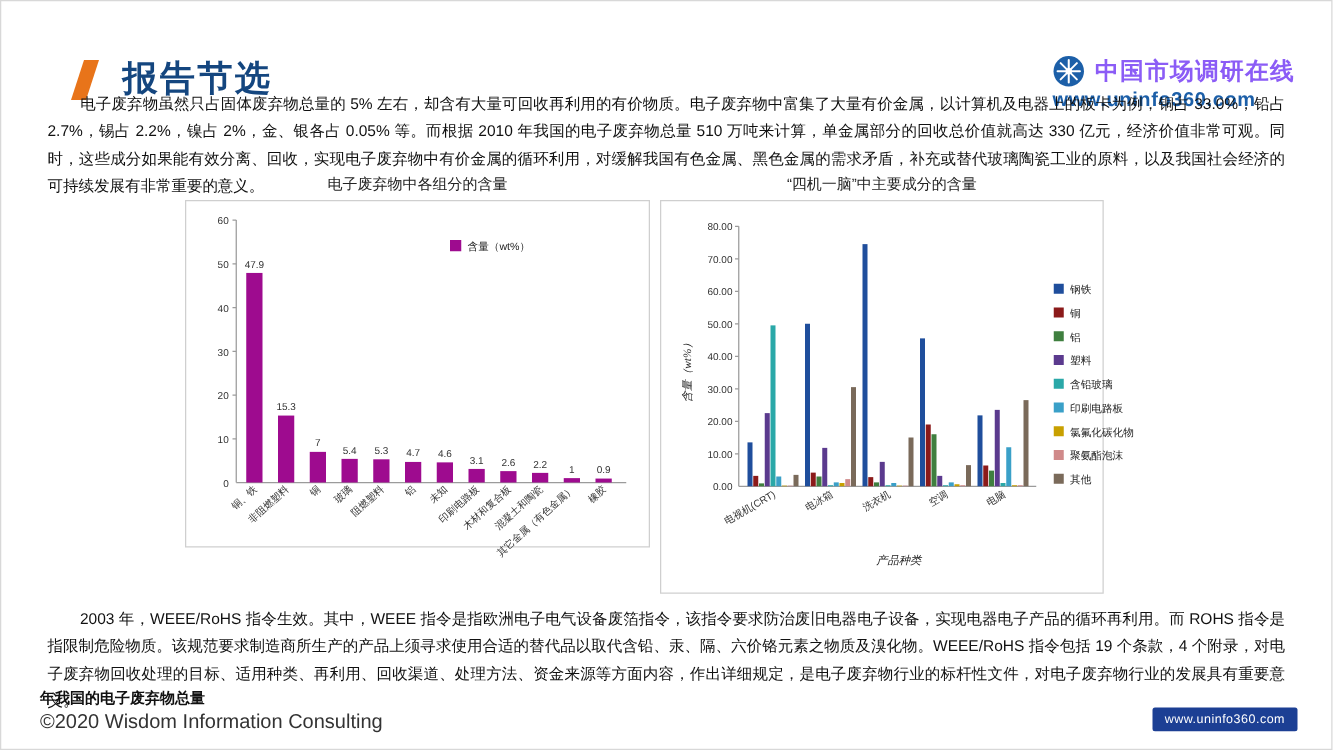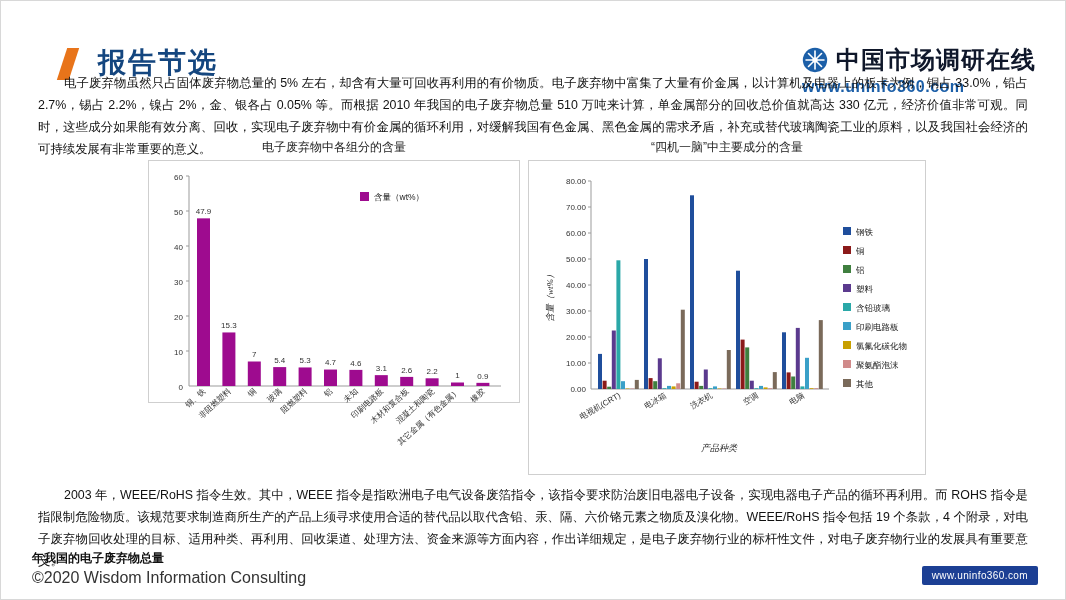--- a/index.html
+++ b/index.html
@@ -20,36 +20,36 @@
     position:absolute; left:62px; top:26px; width:12px; height:32px;
     background:#e8741a; transform:skewX(-18deg);
   }
   .page-title {
     position:absolute; left:98px; top:22px;
     font-size:28px; font-weight:bold; letter-spacing:2px; color:#14467f;
   }
   .brand { position:absolute; right:30px; top:22px; text-align:left; }
   .brand-row { display:flex; align-items:center; gap:8px; }
   .brand-logo { width:26px; height:26px; }
-  .brand-cn { font-size:24px; font-weight:bold; color:#0f172a; letter-spacing:1px; }
+  .brand-cn { font-size:19px; font-weight:bold; color:#8b5cf6; letter-spacing:1px; }
   .brand-url { font-size:16px; font-weight:bold; color:#1c5fa8; margin-top:2px; letter-spacing:0.5px; }
 
   
   .para {
     position:absolute; left:38px; width:990px;
     font-size:12.4px; line-height:22px; color:#111; text-align:justify;
   }
   .para-top { top:72px; }
   .para-bottom { top:484px; }
   .indent { display:inline-block; width:26px; }
 
   
   .panel { position:absolute; border:1px solid #cfcfcf; background:#fff; }
-  .panel-left { left:148px; top:160px; width:372px; height:243px; }
-  .panel-right { left:528px; top:160px; width:398px; height:315px; }
+  .panel-left { left:148px; top:160px; width:372px; height:278px; }
+  .panel-right { left:528px; top:160px; width:355px; height:315px; }
   .panel-title {
     position:absolute; top:-22px; left:0; width:100%;
     text-align:center; font-size:12px; color:#222;
   }
 
   svg { display:block; }
   .axis-line { stroke:#9b9b9b; stroke-width:1; }
   .tick-txt { font-size:8px; fill:#333; font-family:"Liberation Sans", sans-serif; }
   .bar-lbl { font-size:8px; fill:#333; font-family:"Liberation Sans", sans-serif; text-anchor:middle; }
   .cat-lbl { font-size:8px; fill:#333; font-family:"Liberation Sans", sans-serif; }

